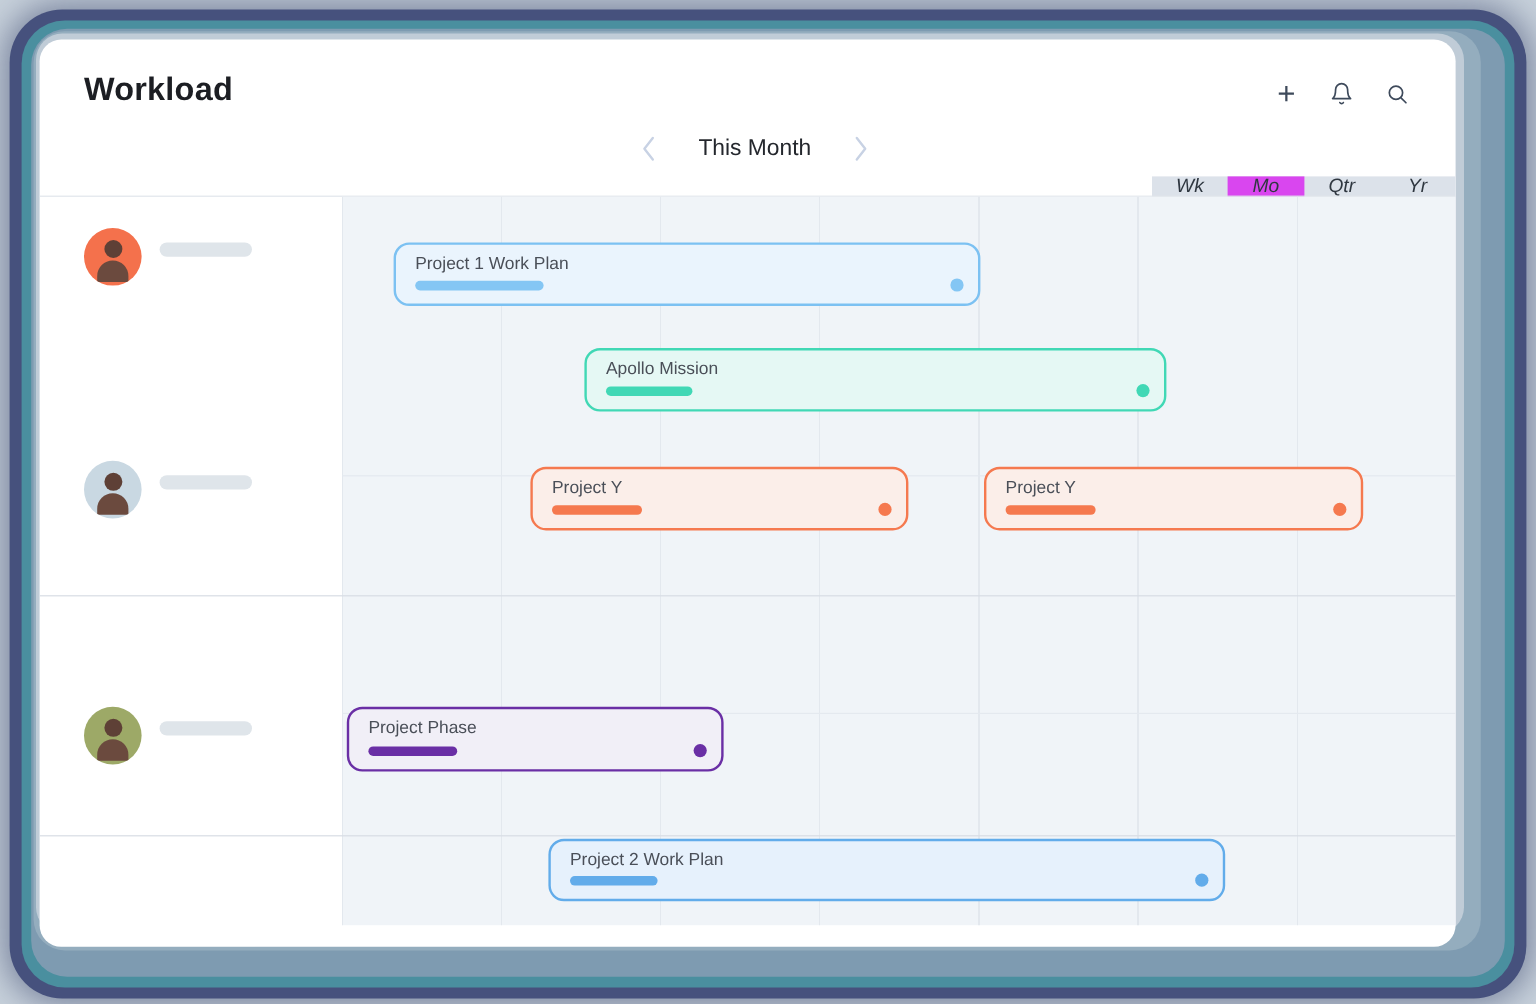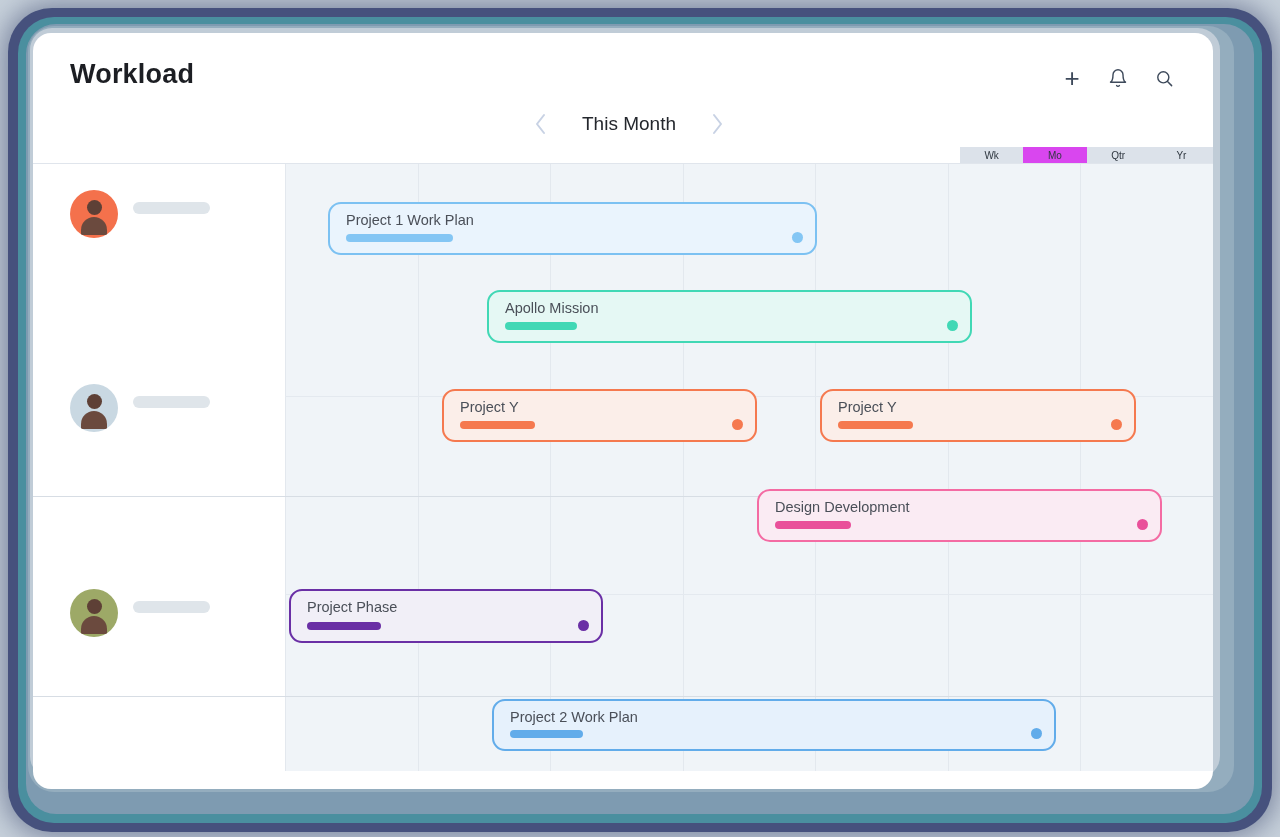--- a/index.html
+++ b/index.html
@@ -30,22 +30,22 @@
     justify-content:center; cursor:pointer; }
   .plus-glyph { font-size:26px; font-weight:400; color:#3E4A5B; line-height:20px; }
 
   .period-nav { position:absolute; left:12px; right:0; top:80px; display:flex;
     justify-content:center; align-items:center; gap:35px; }
   .period-label { font-size:19px; font-weight:500; color:#24272D; }
   .chev { display:flex; align-items:center; cursor:pointer; }
 
   .view-toggle { position:absolute; right:0; top:114px; width:253px; height:17px;
     background:#DCE2EA; display:flex; }
-  .view-toggle .opt { flex:1; font-size:10px; line-height:17px; text-align:center;
-    color:#2F3740; font-weight:500; cursor:pointer; }
+  .view-toggle .opt { flex:1; font-size:16px; line-height:17px; text-align:center;
+    color:#2F3740; font-weight:500; cursor:pointer;font-style:italic; }
   .view-toggle .opt.selected { background:#d946ef; }
 
   
   .workspace { position:absolute; left:0; top:130px; width:1180px; height:607px;
     border-top:1px solid #E0E5EC; }
   .grid-bg { position:absolute; left:252px; top:0; width:928px; height:607px;
     background:#F0F4F8;
     background-image:repeating-linear-gradient(90deg,#E3E8EE 0px,#E3E8EE 1px,transparent 1px,transparent 132.57px); }
   .sep-full { position:absolute; left:0; width:1180px; height:1px; background:#D7DDE4; }
   .sep-grid { position:absolute; left:252px; width:928px; height:1px; background:#E4E9EF; }
@@ -165,32 +165,27 @@
       <div class="task" style="left: 409px; top: 225px; width: 315px; height: 53px; --border: #F5794F; --fill: #FBEEE9; --accent: #F5794F; --pw: 24%;">
         <span class="task-label">Project Y</span>
         <span class="pill"></span>
         <span class="dot"></span>
       </div>
       <div class="task" style="left: 787px; top: 225px; width: 316px; height: 53px; --border: #F5794F; --fill: #FBEEE9; --accent: #F5794F; --pw: 24%;">
         <span class="task-label">Project Y</span>
         <span class="pill"></span>
         <span class="dot"></span>
       </div>
-      <div class="task" style="left: 724px; top: 325px; width: 405px; height: 53px; --border: #F46BA3; --fill: #FAEBF3; --accent: #E9509A; --pw: 19%;">
-        <span class="task-label">Design Development</span>
-        <span class="pill"></span>
-        <span class="dot"></span>
-      </div>
 
       <div class="task thick" style="left: 256px; top: 425px; width: 314px; height: 54px; --border: #6A2FA5; --fill: #F1EFF7; --accent: #6A2FA5; --pw: 24%;">
         <span class="task-label">Project Phase</span>
         <span class="pill"></span>
         <span class="dot"></span>
       </div>
-      <div class="task" style="left: 459px; top: 535px; width: 564px; height: 52px; --border: #62ACEA; --fill: #E6F1FC; --accent: #62ACEA; --pw: 13%;">
+      <div class="task" style="left: 424px; top: 535px; width: 564px; height: 52px; --border: #62ACEA; --fill: #E6F1FC; --accent: #62ACEA; --pw: 13%;">
         <span class="task-label">Project 2 Work Plan</span>
         <span class="pill"></span>
         <span class="dot"></span>
       </div>
 
     </div>
   </div>
 </div>
 
 </body></html>

